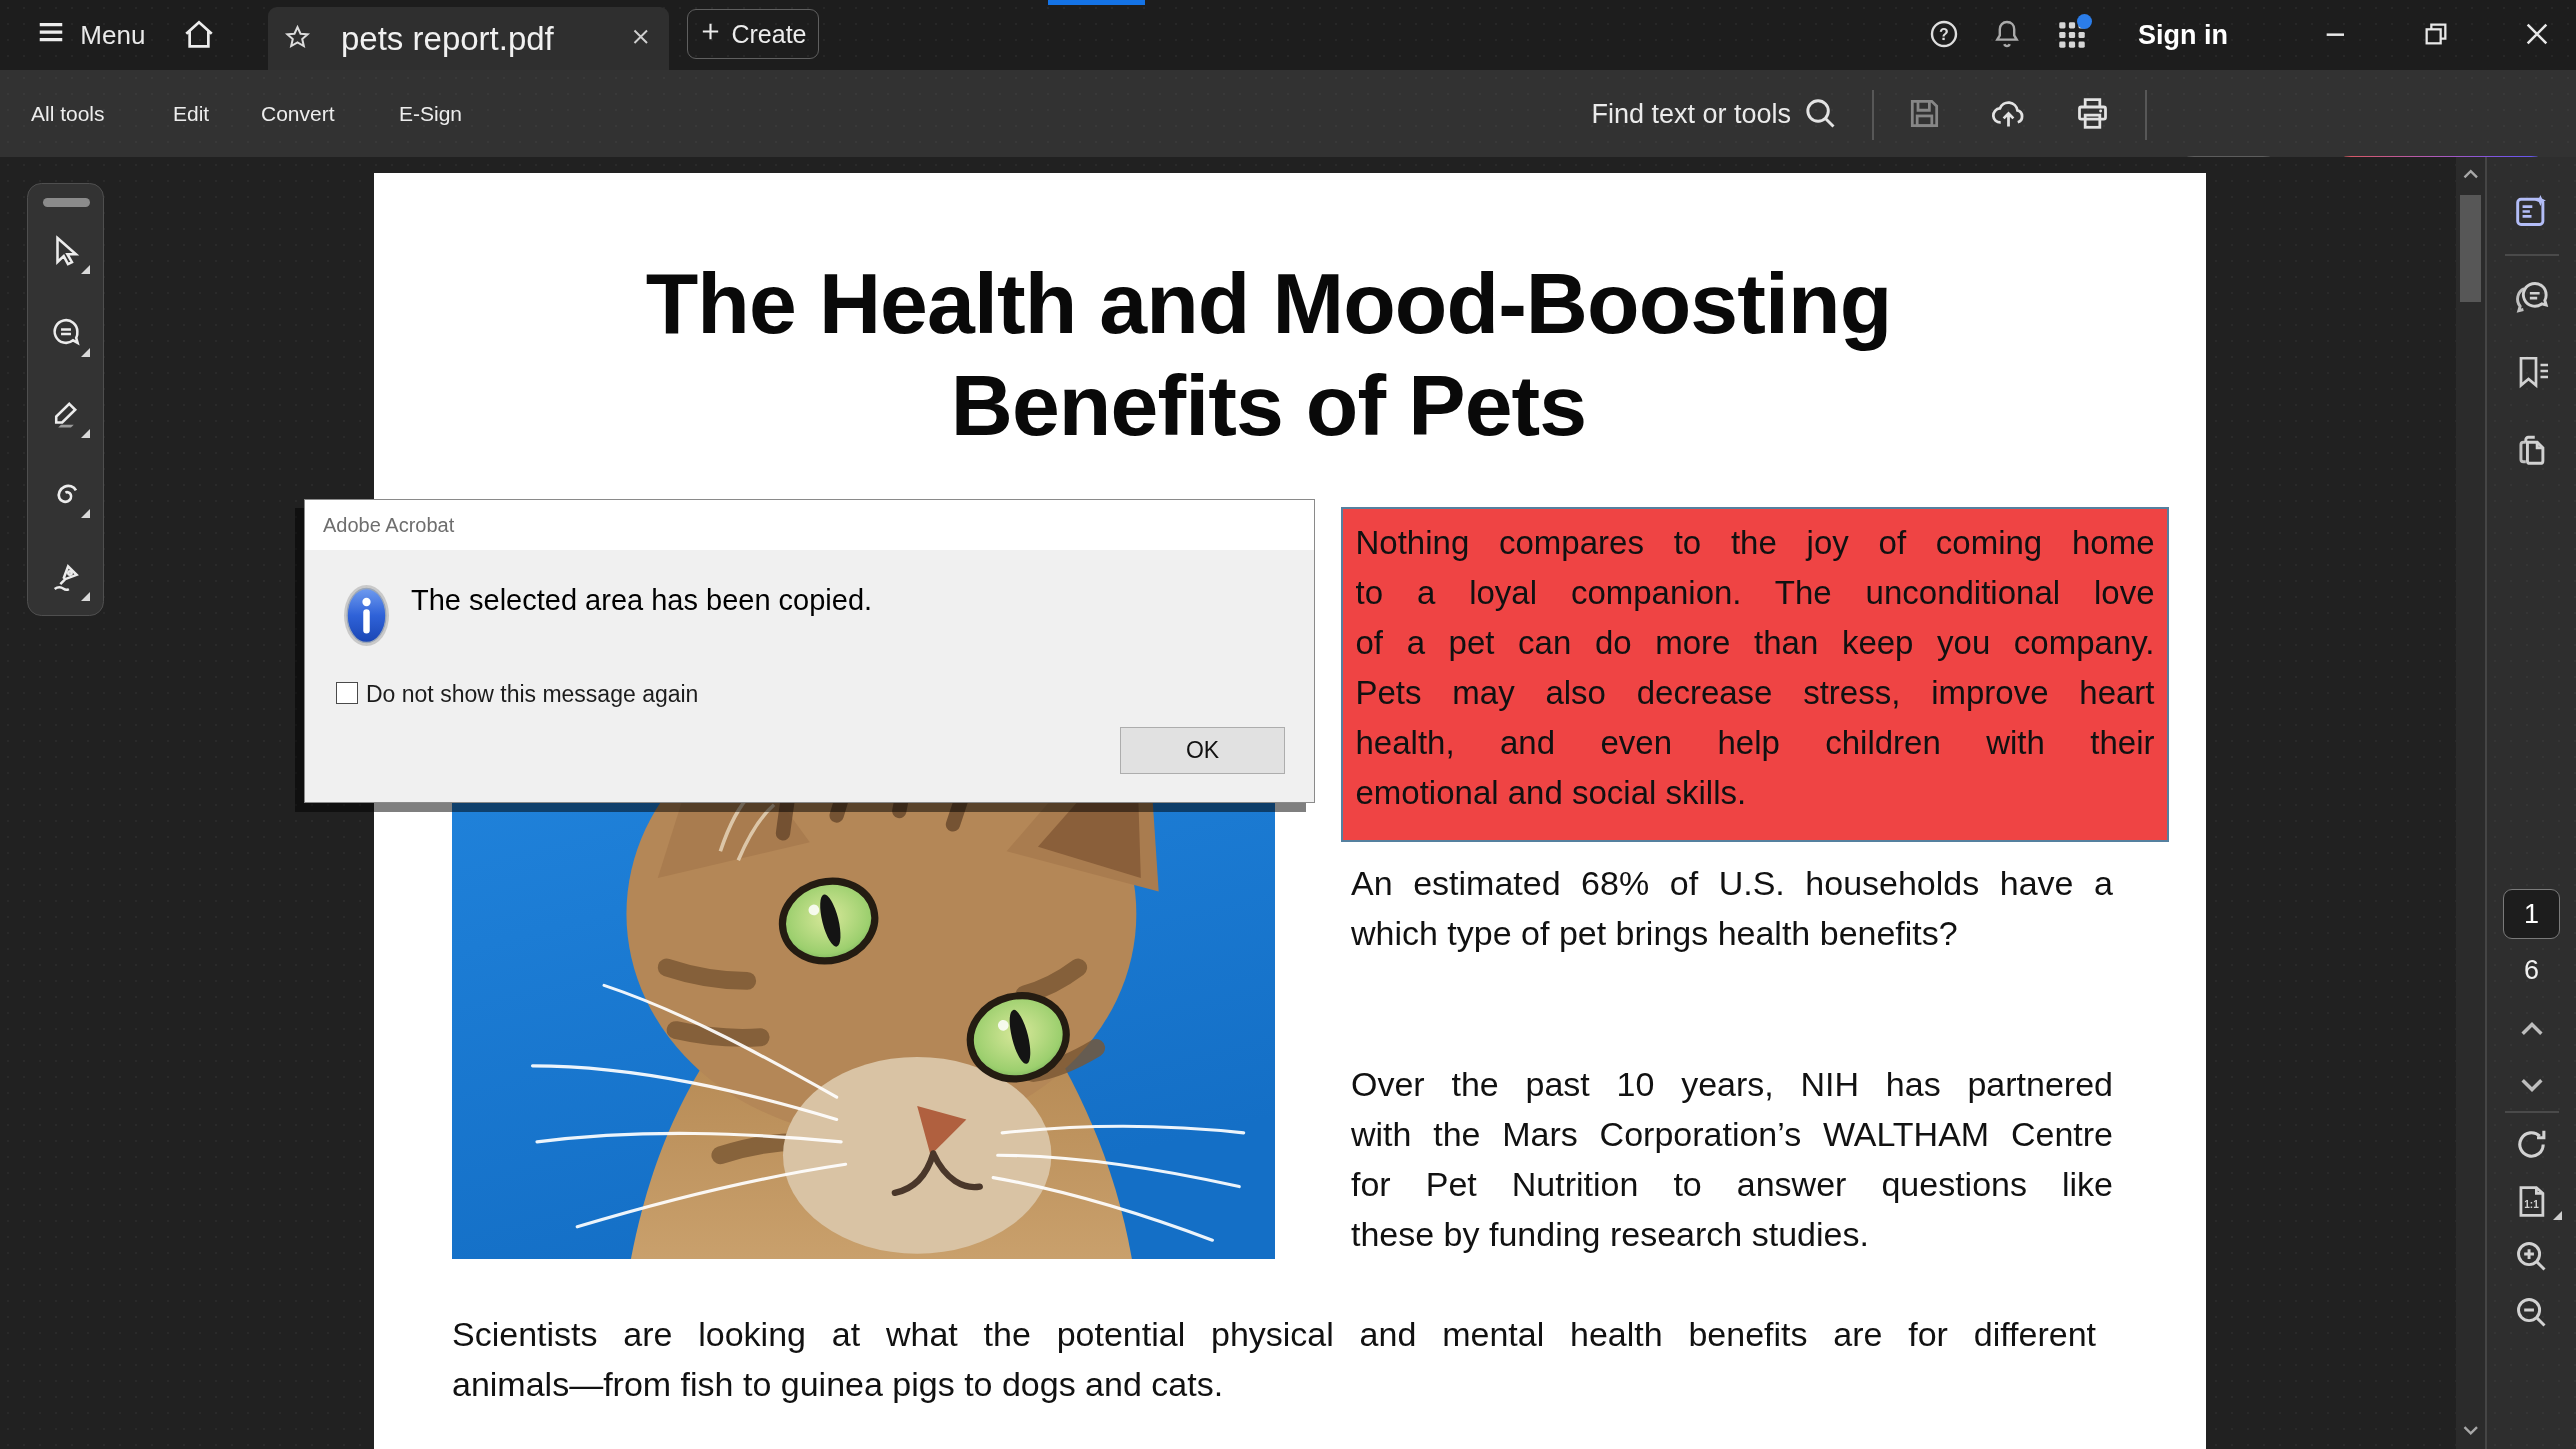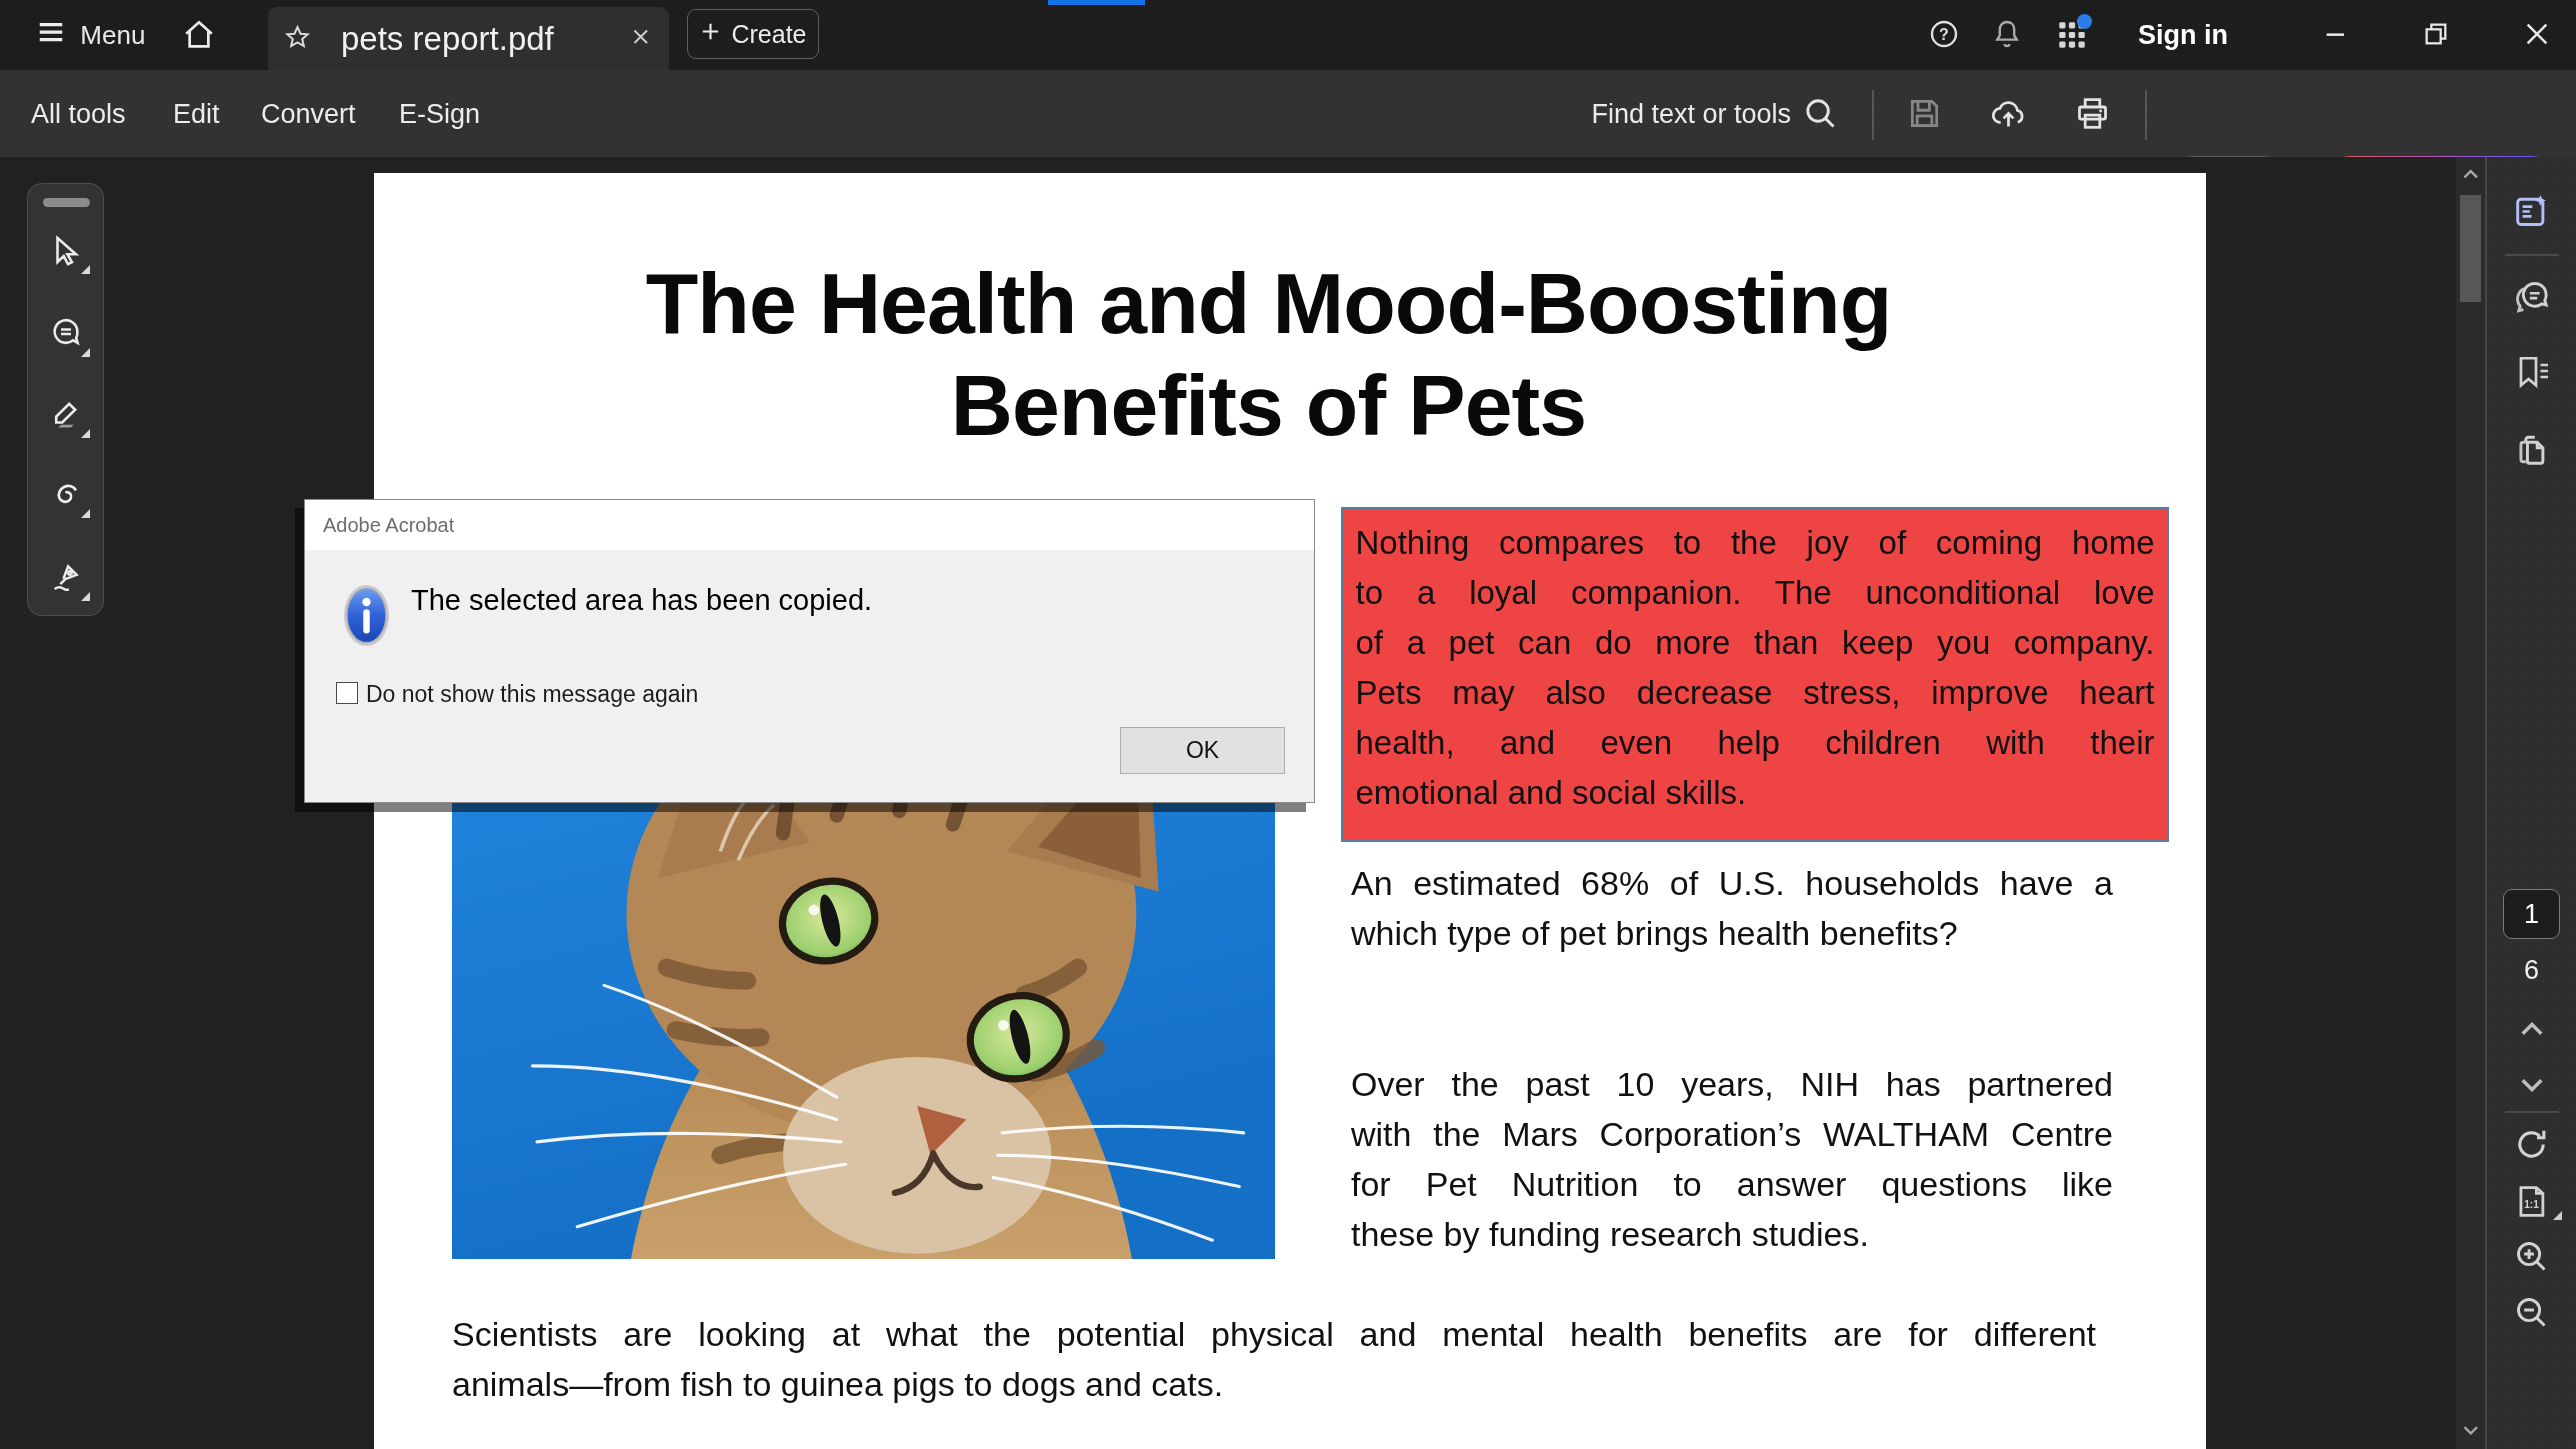--- a/index.html
+++ b/index.html
@@ -25,21 +25,21 @@
   .top-strip { position:absolute; left:1048px; top:0; width:97px; height:4.5px; background:#1473e6; }
   .tb-ico { position:absolute; top:18px; }
   .signin { position:absolute; left:2138px; top:0; height:70px; display:flex; align-items:center;
             color:#ffffff; font-size:27px; font-weight:600; }
   .appdot { position:absolute; left:2077px; top:14.3px; width:15px; height:15px; border-radius:50%; background:#2b7de9; }
 
   
   .toolbar { position:absolute; left:0; top:70px; width:2576px; height:88px; background:#323232;
              background-image:radial-gradient(rgba(255,255,255,.035) 1.1px, transparent 1.2px);
              background-size:16px 16px; }
-  .nav-item { position:absolute; top:0; height:88px; display:flex; align-items:center; color:#ededed; font-size:27px; }
+  .nav-item { position:absolute; top:0; height:88px; display:flex; align-items:center; color:#ededed; font-size:21px; }
   .find-lbl { position:absolute; top:0; height:88px; display:flex; align-items:center; color:#ebebeb; font-size:27px; }
   .vsep { position:absolute; top:89px; width:1.8px; height:50px; background:#575757; }
   .vsep.t { top:19.7px; }
   .pill { position:absolute; top:86px; height:58px; border-radius:29.5px; display:flex; align-items:center;
           justify-content:center; color:#fff; font-size:27px; font-weight:600; }
   .share { left:2165px; width:127px; background:#5d5d5d; }
   .ai { left:2322px; width:238px; gap:10.7px;
         background:linear-gradient(100deg,#e4574a 0%,#b05ab8 45%,#7555e8 75%,#4f5bf2 100%); }
 
   

